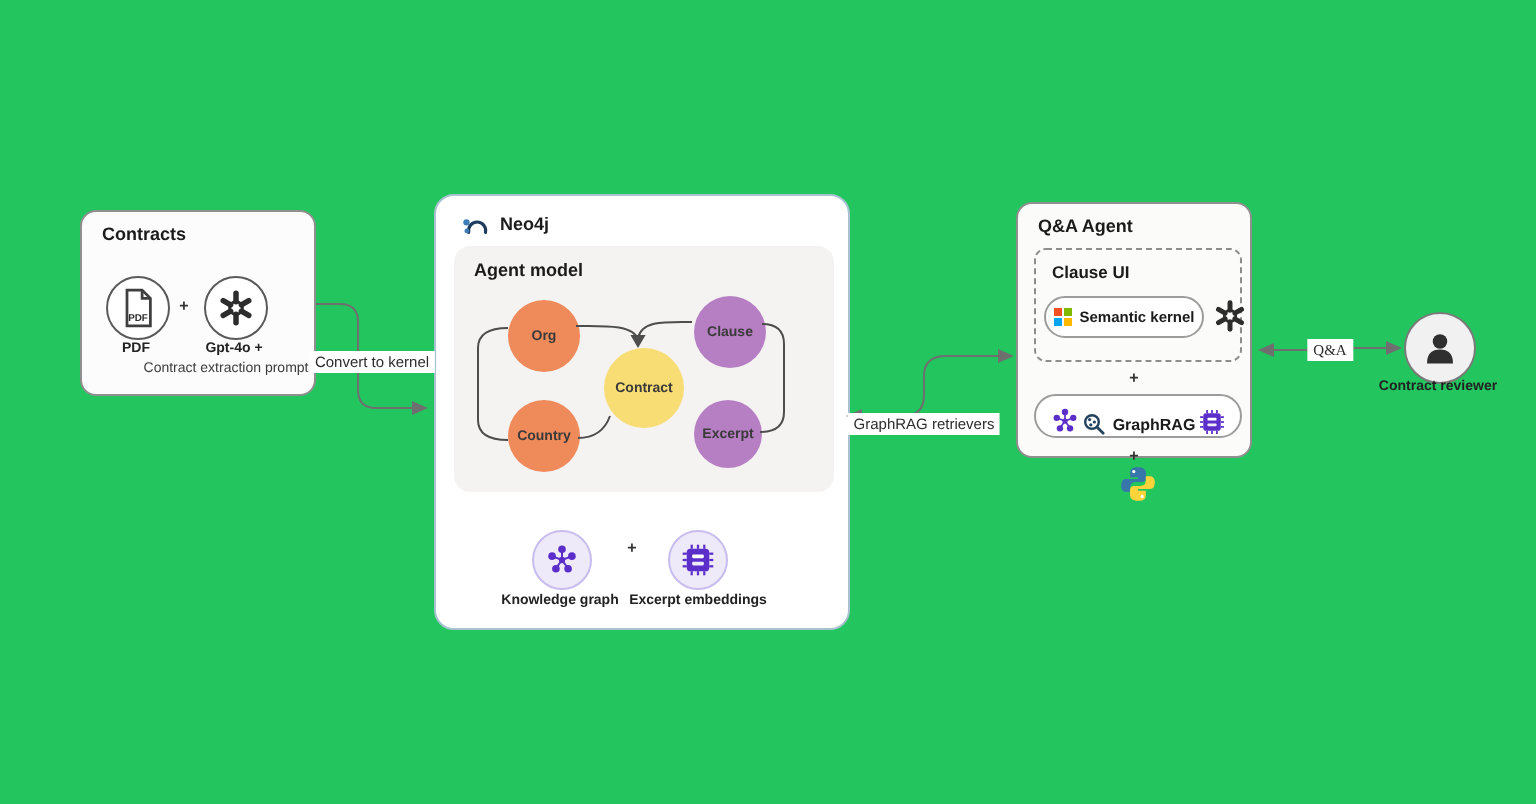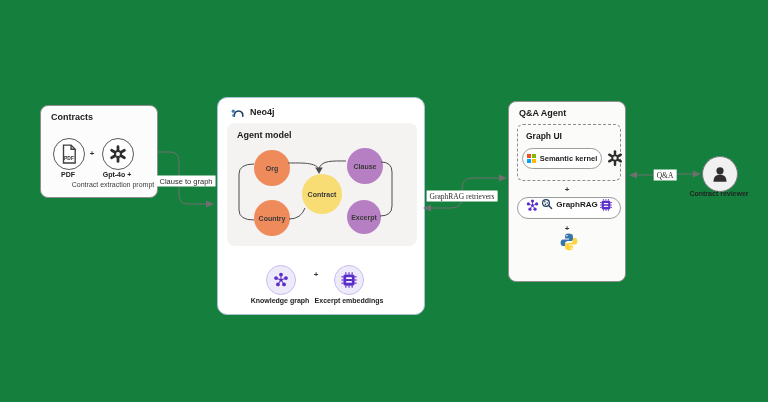--- a/index.html
+++ b/index.html
@@ -1,16 +1,16 @@
 <!DOCTYPE html>
 <html><head>
 <meta charset="utf-8">
 <style>
   html,body{margin:0;padding:0;background:#fff;}
-  .canvas{position:relative;width:768px;height:402px;background:#15803d;overflow:hidden;
+  .canvas{position:relative;width:768px;height:402px;background:#22c55e;overflow:hidden;
           font-family:"Liberation Sans",sans-serif;color:#1e1e1e;}
   .box{position:absolute;box-sizing:border-box;z-index:1;}
   .box-title{position:absolute;font-size:9px;font-weight:700;color:#1b1b1b;white-space:nowrap;}
 
   
   .contracts{left:40px;top:105px;width:118px;height:93px;background:#fcfcfc;
              border:1px solid #8f8f8f;border-radius:8px;}
   .circle-icon{position:absolute;width:30px;height:30px;border-radius:50%;background:#fff;
                border:1px solid #5a5a5a;display:flex;align-items:center;justify-content:center;}
   .plus{position:absolute;font-size:8px;font-weight:700;color:#333;transform:translate(-50%,-50%);z-index:10;}
@@ -23,29 +23,29 @@
   .neo4j-header{position:absolute;left:13px;top:7px;display:flex;align-items:center;gap:5px;}
   .neo4j-header .t{font-size:9px;font-weight:600;color:#1b1b1b;}
   .graph-model{position:absolute;left:9px;top:25px;width:190px;height:123px;background:#f4f3f1;border-radius:8px;}
   .gm-title{position:absolute;left:10px;top:7px;font-size:9px;font-weight:600;color:#1b1b1b;}
   .gnode{position:absolute;border-radius:50%;display:flex;align-items:center;justify-content:center;
          font-size:7px;font-weight:600;color:#3a3a3a;z-index:10;}
   .artifact-circle{position:absolute;width:28px;height:28px;border-radius:50%;background:#efeafa;
                    border:1px solid #c9bcef;display:flex;align-items:center;justify-content:center;z-index:10;}
 
   
-  .qa-agent{left:508px;top:101px;width:118px;height:181px;background:#fbfbfa;
+  .qa-agent{left:508px;top:101px;width:118px;height:128px;background:#fbfbfa;
             border:1px solid #8f8f8f;border-radius:8px;}
   .agent-ui{position:absolute;left:8px;top:22px;width:104px;height:57px;border:1px dashed #8d8d8d;border-radius:6px;box-sizing:border-box;}
   .agent-ui-title{position:absolute;left:8px;top:6px;font-size:8.5px;font-weight:600;color:#1b1b1b;}
   .sk-pill{position:absolute;left:4px;top:23px;width:80px;height:21px;background:#fff;border:1px solid #9c9c9c;
            border-radius:11px;display:flex;align-items:center;justify-content:center;gap:4px;box-sizing:border-box;}
   .sk-pill .t{font-size:7.5px;font-weight:700;color:#1b1b1b;white-space:nowrap;}
   .rag-pill{position:absolute;left:8px;top:95px;width:104px;height:22px;background:#fff;border:1px solid #9c9c9c;
-            border-radius:11px;display:flex;align-items:flex-start;justify-content:space-between;
+            border-radius:11px;display:flex;align-items:flex-end;justify-content:space-between;
             padding:0 7px;box-sizing:border-box;}
   .rag-center{display:flex;align-items:center;gap:3px;}
   .rag-center .t{font-size:8px;font-weight:700;color:#1b1b1b;white-space:nowrap;}
   .abs{position:absolute;}
 
   
   .reviewer-circle{position:absolute;left:702px;top:156px;width:34px;height:34px;border-radius:50%;
                    background:#f1f1f1;border:1px solid #7a7a7a;display:flex;align-items:center;justify-content:center;z-index:10;}
 
   
@@ -159,21 +159,21 @@
       </svg>
     </div>
     <div class="mini-label" style="left:62px;top:199px;">Knowledge graph</div>
     <div class="mini-label" style="left:131px;top:199px;">Excerpt embeddings</div>
   </div>
 
   <div class="box qa-agent">
     <div class="box-title" style="left:10px;top:6px;">Q&amp;A Agent</div>
 
     <div class="agent-ui">
-      <div class="agent-ui-title">Graph UI</div>
+      <div class="agent-ui-title">Clause UI</div>
       <div class="sk-pill">
         <svg width="9" height="9" viewBox="0 0 9 9">
           <rect x="0" y="0" width="4" height="4" fill="#F25022"></rect>
           <rect x="5" y="0" width="4" height="4" fill="#7FBA00"></rect>
           <rect x="0" y="5" width="4" height="4" fill="#00A4EF"></rect>
           <rect x="5" y="5" width="4" height="4" fill="#FFB900"></rect>
         </svg>
         <span class="t">Semantic kernel</span>
       </div>
       <div class="abs" style="left:88px;top:24px;">
@@ -283,17 +283,17 @@
     <g fill="none" stroke="#4d4d4d" stroke-width="1">
       <path d="M254,164 Q239,164 239,174 L239,210 Q239,220 254,220"></path>
       <path d="M288,163 C301,163 317,162 319,170"></path>
       <path d="M346,161 C333,161 321,160 319,169"></path>
       <path d="M289,219 Q301,219 305,208"></path>
       <path d="M381,162 Q392,162 392,172 L392,206 Q392,216 380,216"></path>
     </g>
     <polygon points="319,174 315.2,167.5 322.8,167.5" fill="#4d4d4d"></polygon>
   </svg>
 
-  <div class="arrow-label" style="left:186px;top:181px;">Clause to graph</div>
-  <div class="arrow-label" style="left:462px;top:196px;font-family:Liberation Serif, serif;">GraphRAG retrievers</div>
+  <div class="arrow-label" style="left:186px;top:181px;">Convert to kernel</div>
+  <div class="arrow-label" style="left:462px;top:212px;">GraphRAG retrievers</div>
   <div class="arrow-label" style="left:665px;top:175px;font-family:Liberation Serif, serif;">Q&amp;A</div>
 
 </div>
 
 </body></html>

